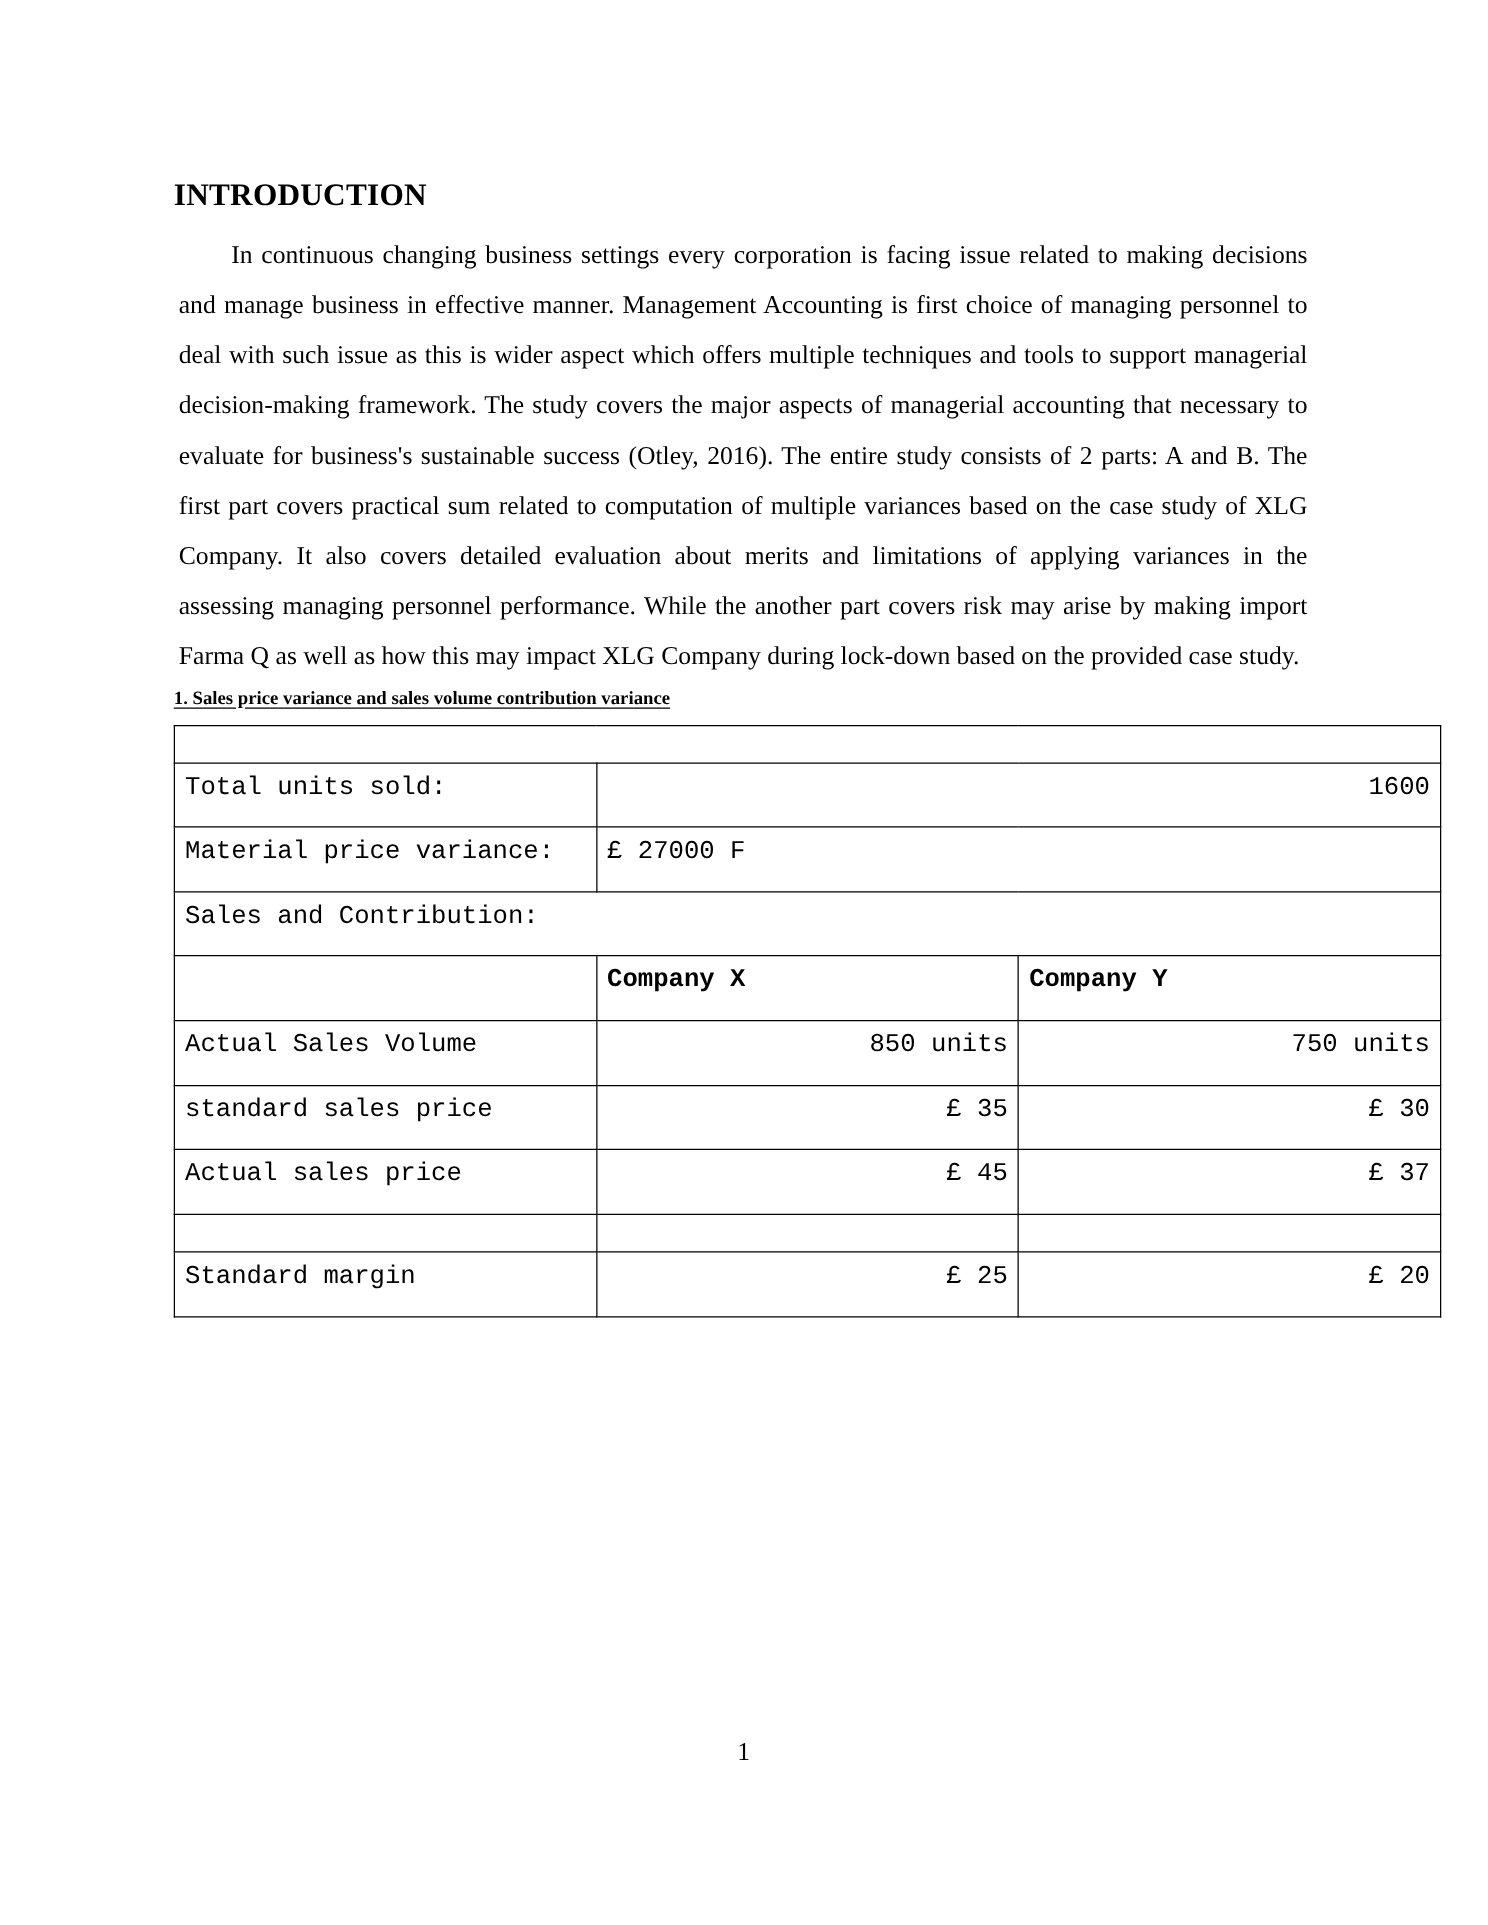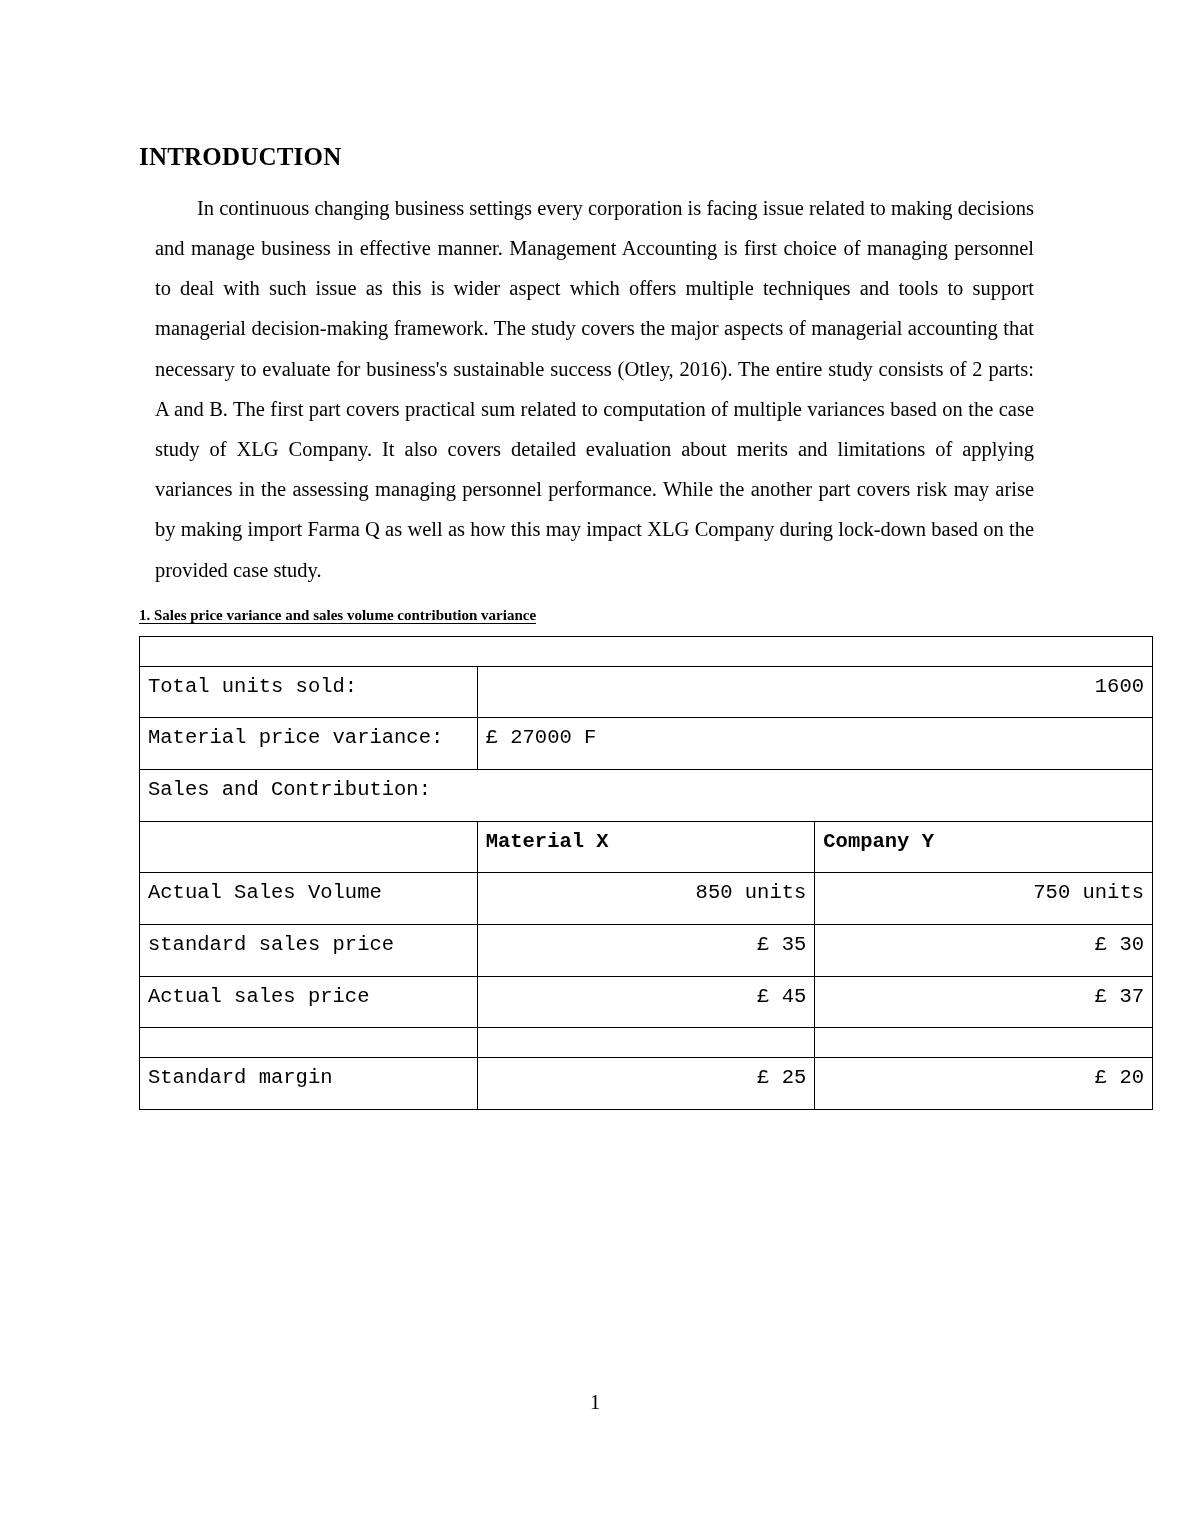--- a/index.html
+++ b/index.html
@@ -49,21 +49,21 @@
     text-underline-offset: 3px;
     margin: 0 0 12px 0;
     line-height: 1.2;
   }
   p.body-par {
     font-size: 20.5px;
     line-height: 40.2px;
     text-align: justify;
     text-justify: inter-word;
     text-indent: 42px;
-    margin: 16px;
+    margin: 4px;
     hyphens: none;
   }
   table.given-table {
     border-collapse: collapse;
     width: 1014px;
     table-layout: fixed;
     margin-top: 2px;
     font-family: Liberation Mono, monospace;
   }
   table.given-table td {
@@ -116,21 +116,21 @@
         </tr>
         <tr>
           <td class="c-label">Material price variance:</td>
           <td colspan="2">£ 27000 F</td>
         </tr>
         <tr>
           <td colspan="3">Sales and Contribution:</td>
         </tr>
         <tr>
           <td class="c-label"></td>
-          <td class="c-x bold">Material X</td>
+          <td class="c-x bold">Company X</td>
           <td class="c-y bold">Company Y</td>
         </tr>
         <tr>
           <td class="c-label">Actual Sales Volume</td>
           <td class="c-x num">850 units</td>
           <td class="c-y num">750 units</td>
         </tr>
         <tr>
           <td class="c-label">standard sales price</td>
           <td class="c-x num">£ 35</td>

